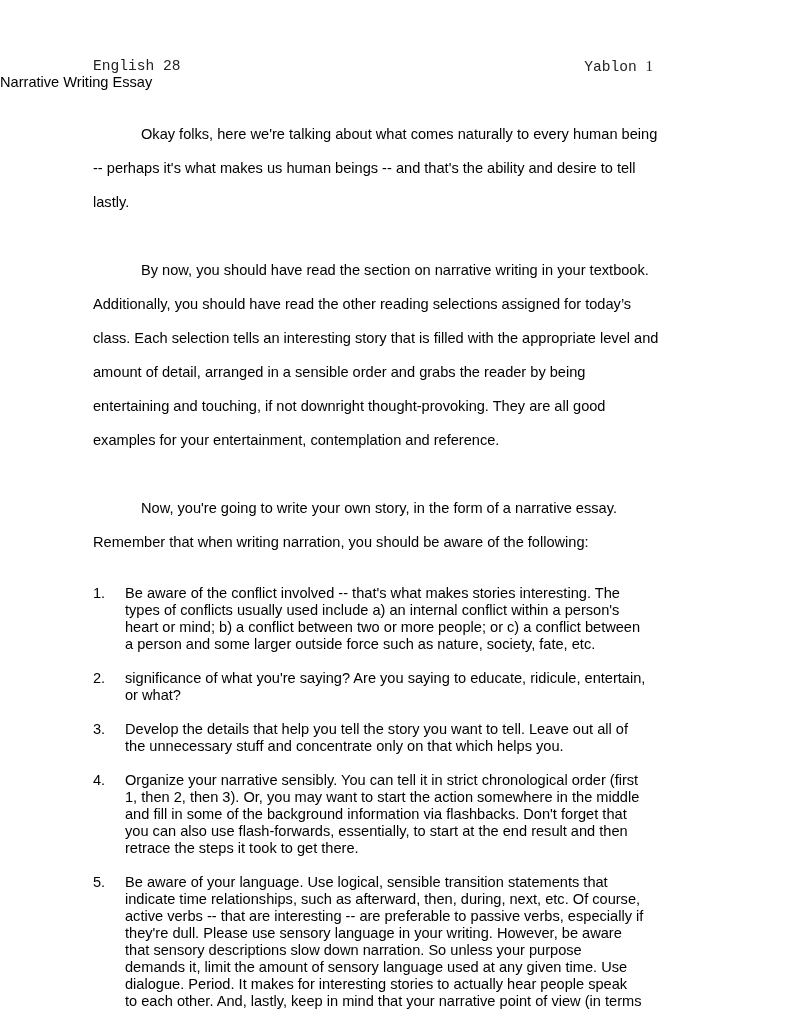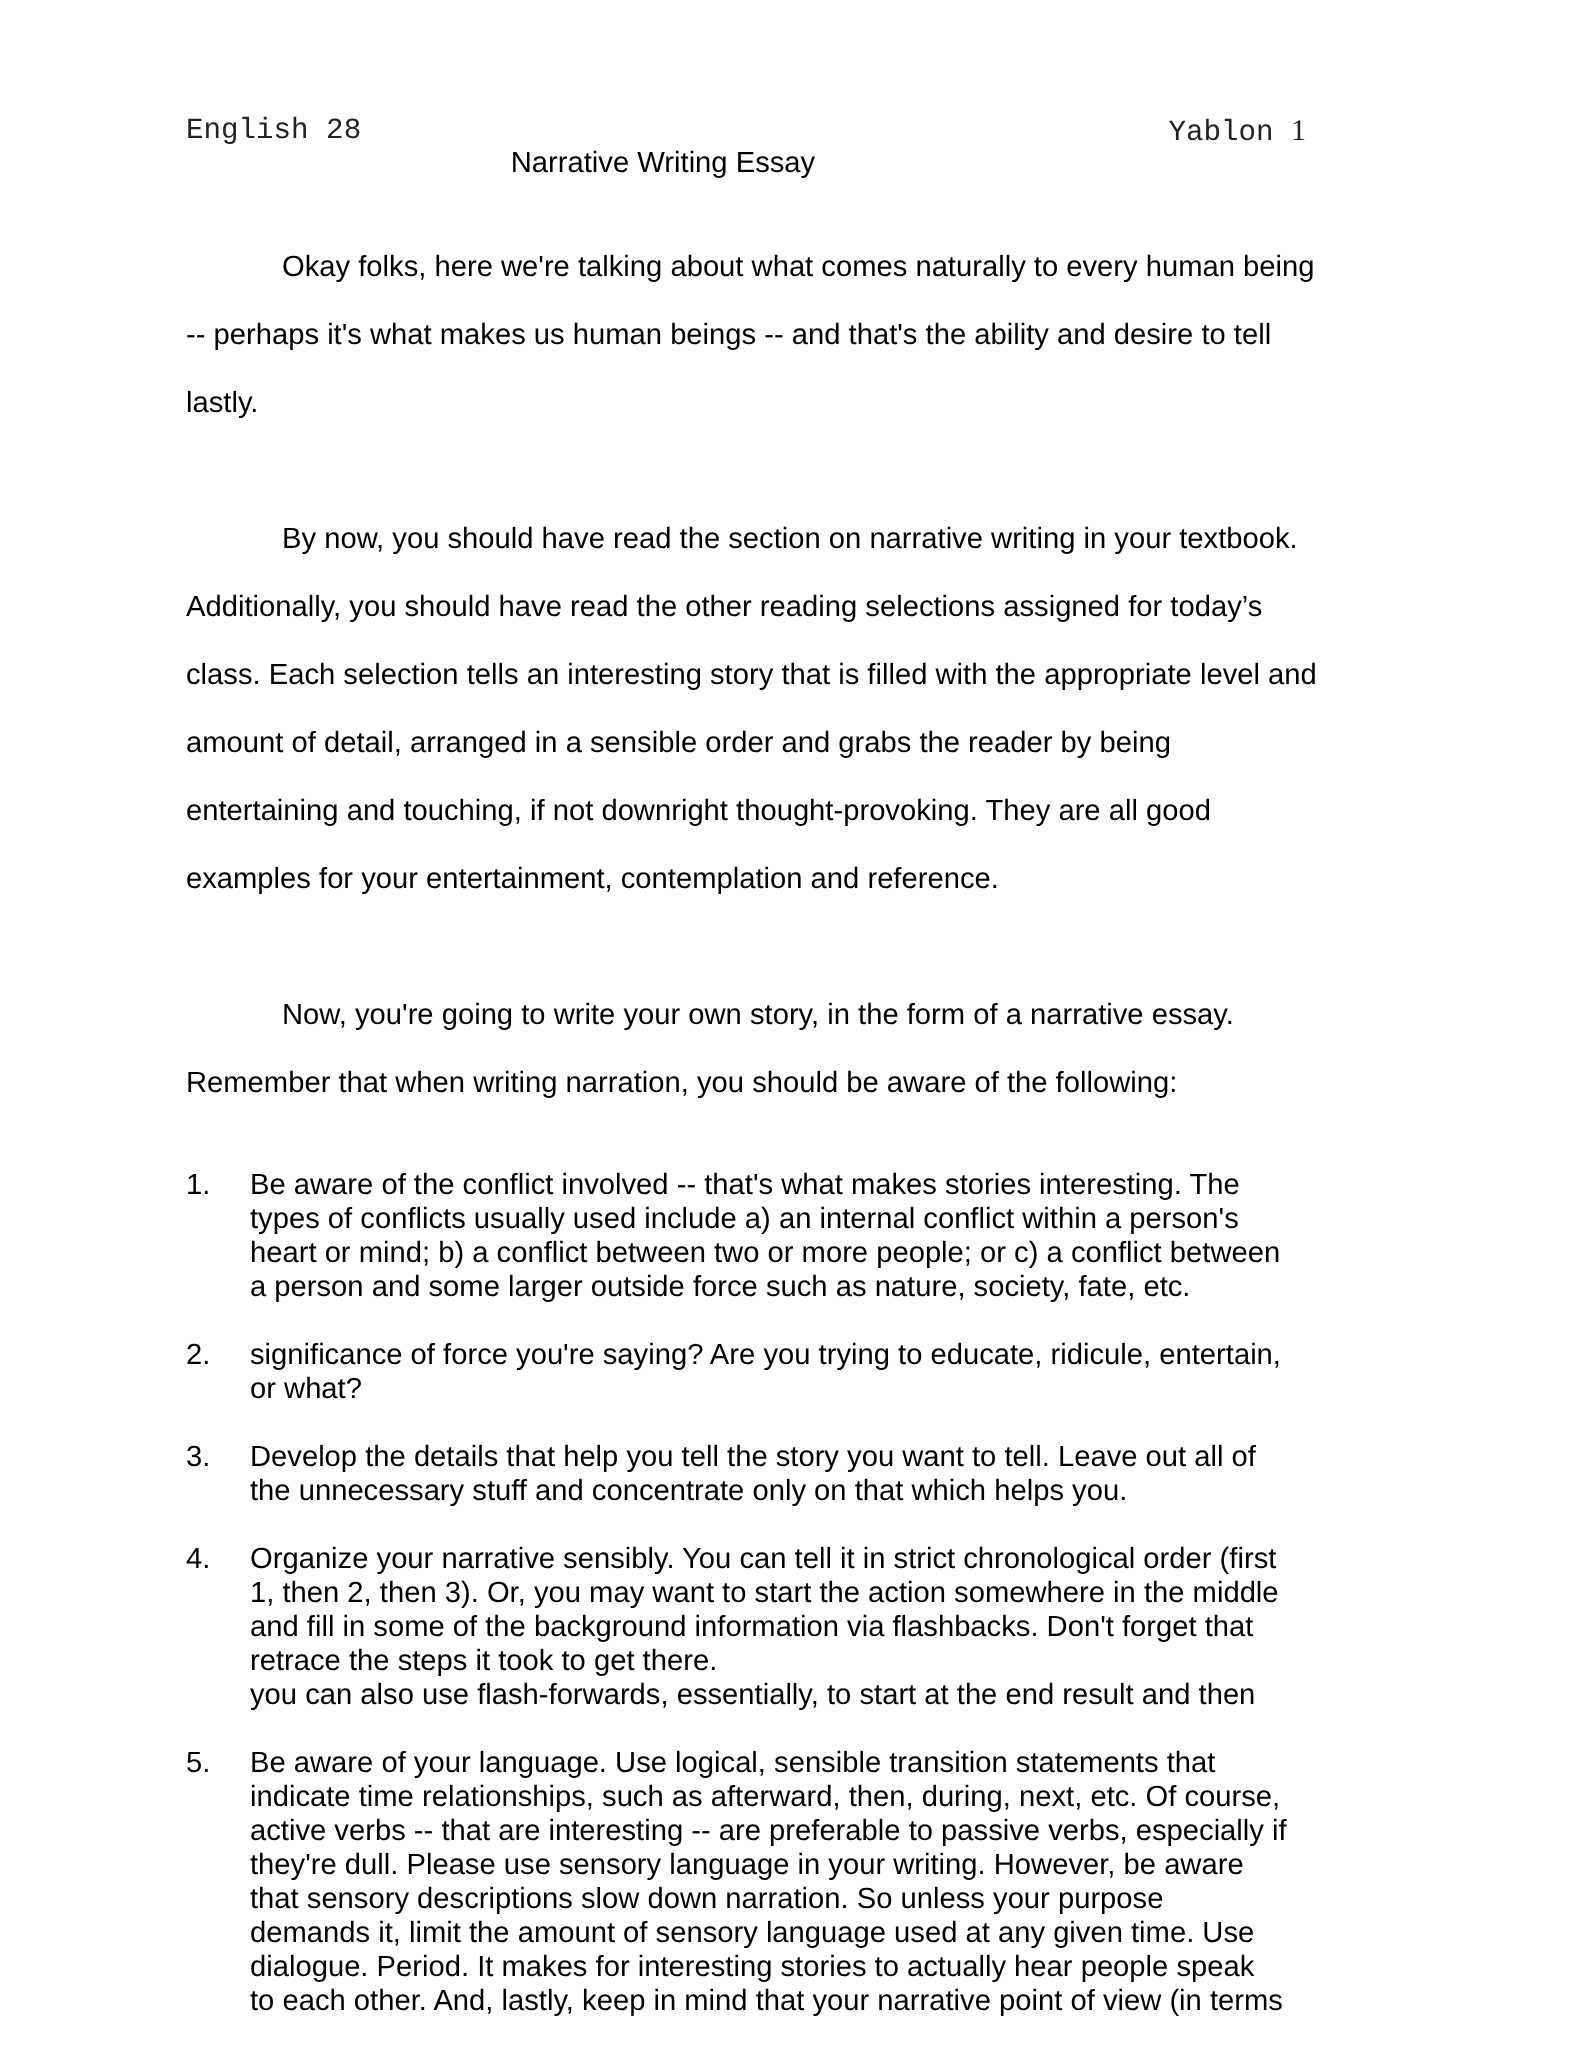--- a/index.html
+++ b/index.html
@@ -2,21 +2,21 @@
 <html><head>
   <meta charset="utf-8">
   <style>
     html, body { margin: 0; padding: 0; background: #ffffff; }
     body { width: 791px; height: 1024px; position: relative; overflow: hidden; color: #000; }
     .header { position: absolute; top: 58px; left: 93px; width: 560px; height: 20px;
       font-family: "Liberation Mono", monospace; font-size: 14.6px; color: #222; }
     .header .left { position: absolute; left: 0; top: 0; }
     .header .right { position: absolute; right: 0; top: 0; }
     .header .pnum { font-family: "Liberation Serif", serif; font-size: 15px; }
-    .title { position: absolute; top: 74px; left: 0; width: 663px; text-align: center;
+    .title { position: absolute; top: 74px; left: 0; width: 663px; text-align: left;
       font-family: "Liberation Sans", sans-serif; font-size: 14.6px; }
     .body { position: absolute; left: 93px; top: 109px; width: 620px;
       font-family: "Liberation Sans", sans-serif; font-size: 14.6px; line-height: 17px; }
     .para { margin: 0 0 17px 0; white-space: pre-line; }
     .para .line { display: block; white-space: nowrap; }
     .para .line.indent { padding-left: 48px; }
     .item { position: relative; margin: 0 0 17px 0; }
     .item .num { position: absolute; left: 0; top: 0; }
     .item .text { margin-left: 32px; }
     .item .text .line { display: block; white-space: nowrap; }
@@ -59,41 +59,41 @@
       <span class="line">Be aware of the conflict involved -- that's what makes stories interesting.  The</span>
       <span class="line">types of conflicts usually used include a) an internal conflict within a person's</span>
       <span class="line">heart or mind; b) a conflict between two or more people; or c) a conflict between</span>
       <span class="line">a person and some larger outside force such as nature, society, fate, etc.</span>
     </div>
   </div>
 
   <div class="item">
     <span class="num">2.</span>
     <div class="text">
-      <span class="line">significance of force you're saying?  Are you trying to educate, ridicule, entertain,</span>
+      <span class="line">significance of what you're saying?  Are you saying to educate, ridicule, entertain,</span>
       <span class="line">or what?</span>
     </div>
   </div>
 
   <div class="item">
     <span class="num">3.</span>
     <div class="text">
       <span class="line">Develop the details that help you tell the story you want to tell.  Leave out all of</span>
       <span class="line">the unnecessary stuff and concentrate only on that which helps you.</span>
     </div>
   </div>
 
   <div class="item">
     <span class="num">4.</span>
     <div class="text">
       <span class="line">Organize your narrative sensibly.  You can tell it in strict chronological order (first</span>
       <span class="line">1, then 2, then 3).  Or, you may want to start the action somewhere in the middle</span>
       <span class="line">and fill in some of the background information via flashbacks.  Don't forget that</span>
+      <span class="line">you can also use flash-forwards, essentially, to start at the end result and then</span>
       <span class="line">retrace the steps it took to get there.</span>
-      <span class="line">you can also use flash-forwards, essentially, to start at the end result and then</span>
     </div>
   </div>
 
   <div class="item">
     <span class="num">5.</span>
     <div class="text">
       <span class="line">Be aware of your language.  Use logical, sensible transition statements that</span>
       <span class="line">indicate time relationships, such as afterward, then, during, next, etc.  Of course,</span>
       <span class="line">active verbs -- that are interesting -- are preferable to passive verbs, especially if</span>
       <span class="line">they're dull.  Please use sensory language in your writing.  However, be aware</span>

